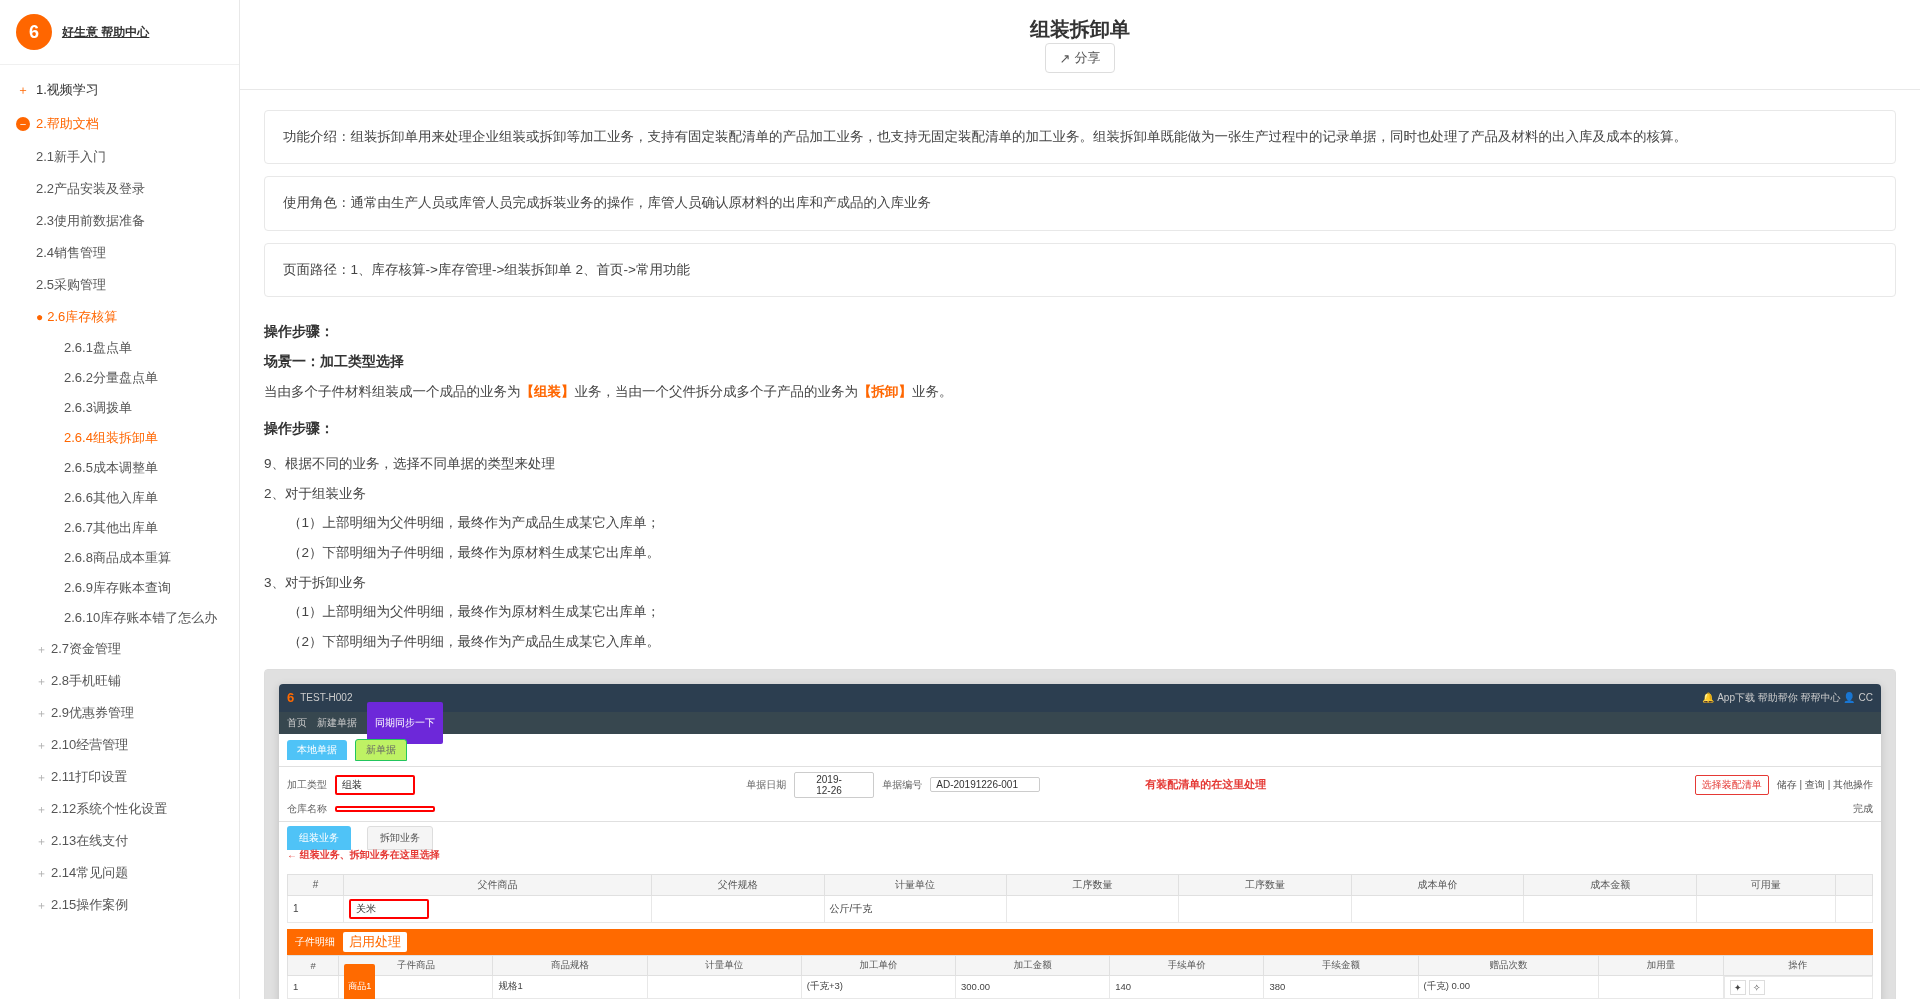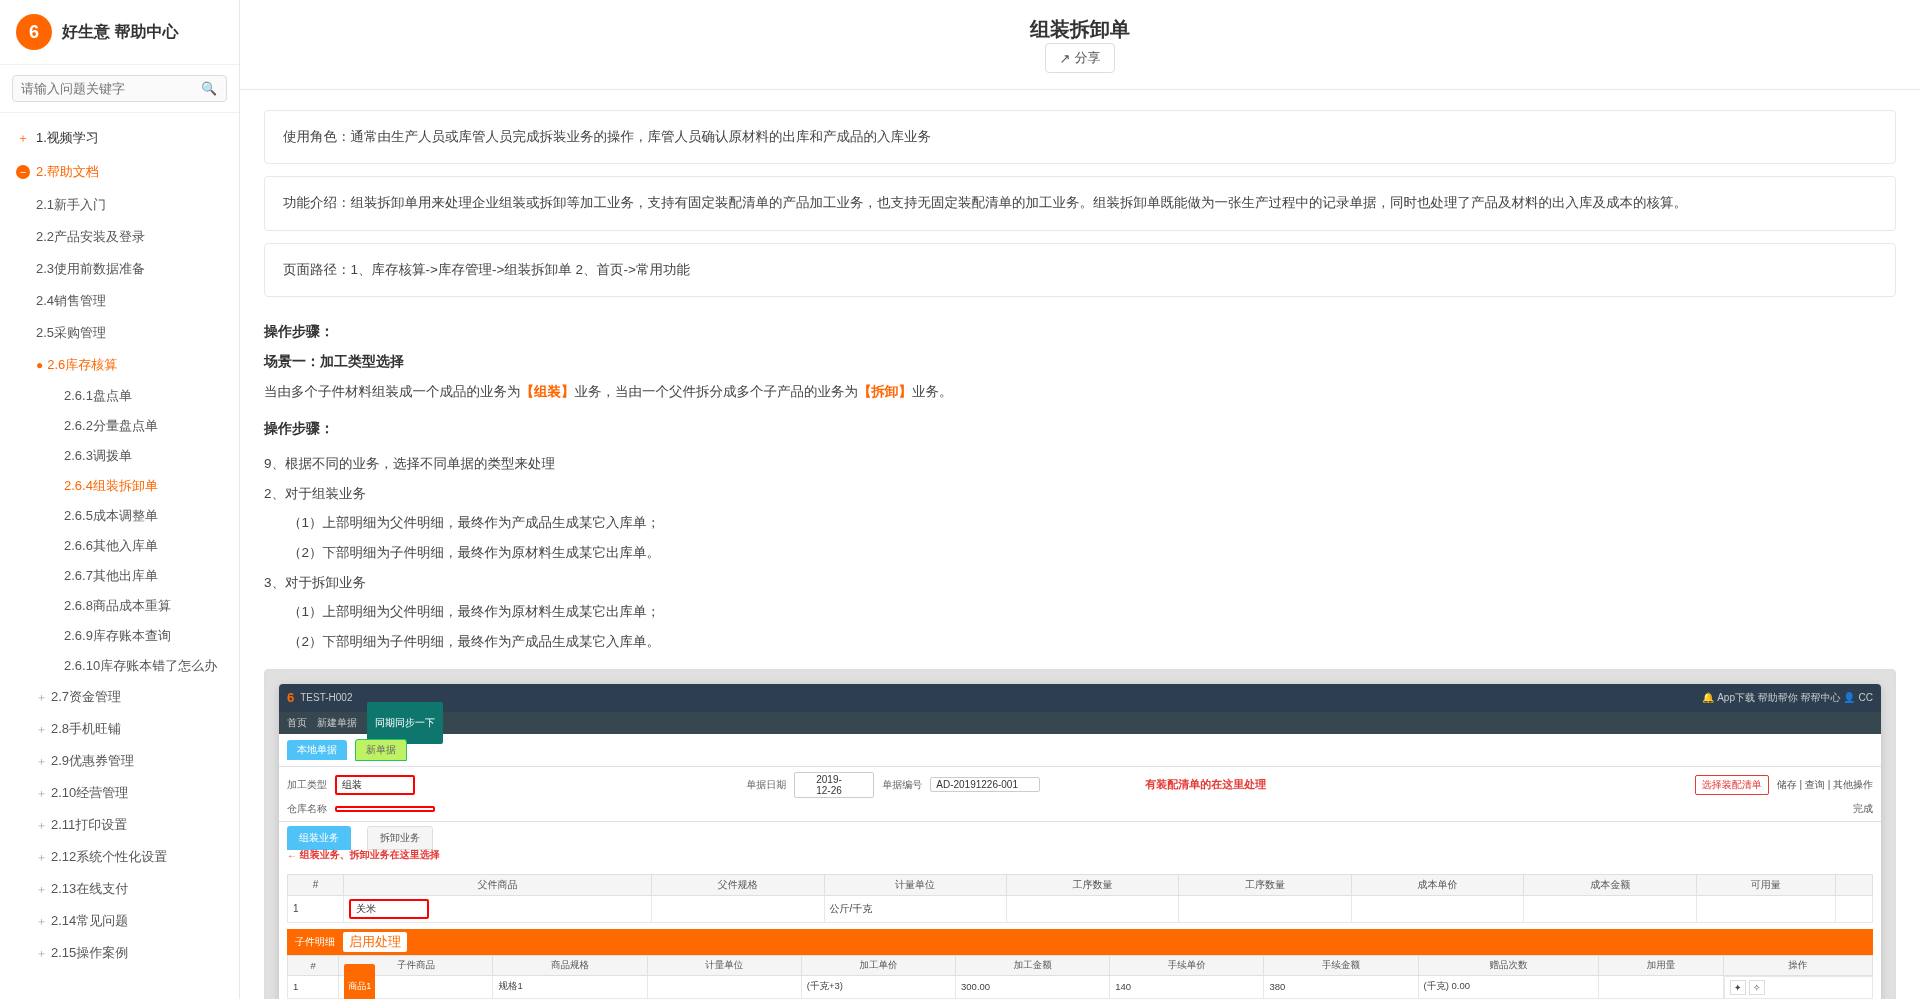--- a/index.html
+++ b/index.html
@@ -33,23 +33,24 @@
       align-items: center;
       justify-content: center;
       color: #fff;
       font-weight: bold;
       font-size: 18px;
       margin-right: 10px;
       flex-shrink: 0;
     }
 
     #logo-text {
-      font-size: 16px;
+      font-size: 12px;
       font-weight: bold;
       color: #333;
+      text-decoration: underline;
     }
 
     #search-area {
       padding: 10px 12px;
       border-bottom: 1px solid #f0f0f0;
     }
 
     #search-input-wrapper {
       display: flex;
       align-items: center;
@@ -266,21 +267,21 @@
       padding: 0 8px;
       gap: 10px;
     }
 
     .mock-nav-item {
       color: #ccc;
       font-size: 10px;
     }
 
     .mock-orange-btn {
-      background: #0f766e;
+      background: #6d28d9;
       color: #fff;
       padding: 14px 8px;
       border-radius: 2px;
       font-size: 10px;
     }
 
     .mock-toolbar {
       background: #fff;
       border-bottom: 1px solid #e0e0e0;
       padding: 5px 8px;
@@ -373,26 +374,20 @@
 <body>
 
 <div id="sidebar">
   <div id="logo-area">
     <div id="logo-icon">
       <span>6</span>
     </div>
     <span id="logo-text">好生意 帮助中心</span>
   </div>
 
-  <div id="search-area">
-    <div id="search-input-wrapper">
-      <input id="search-input" type="text" placeholder="请输入问题关键字" style="">
-      <span id="search-icon-btn">🔍</span>
-    </div>
-  </div>
 
   <div id="nav-tree">
 
     <div class="nav-item-top">
       <span class="plus-icon">＋</span>
       <span>1.视频学习</span>
     </div>
 
     <div class="nav-item-top active">
       <span class="plus-icon" style="background:#f60;border-radius:50%;color:#fff;width:14px;height:14px;display:inline-flex;align-items:center;justify-content:center;">－</span>
@@ -456,25 +451,25 @@
     <h1 id="page-title">组装拆卸单</h1>
     <button id="share-btn">
       <span>↗</span>
       <span>分享</span>
     </button>
   </div>
 
   <div id="content-area">
 
     <div class="content-section">
+      <span>功能介绍：组装拆卸单用来处理企业组装或拆卸等加工业务，支持有固定装配清单的产品加工业务，也支持无固定装配清单的加工业务。组装拆卸单既能做为一张生产过程中的记录单据，同时也处理了产品及材料的出入库及成本的核算。</span>
+    </div>
+
+    <div class="content-section">
       <span>使用角色：通常由生产人员或库管人员完成拆装业务的操作，库管人员确认原材料的出库和产成品的入库业务</span>
-    </div>
-
-    <div class="content-section">
-      <span>功能介绍：组装拆卸单用来处理企业组装或拆卸等加工业务，支持有固定装配清单的产品加工业务，也支持无固定装配清单的加工业务。组装拆卸单既能做为一张生产过程中的记录单据，同时也处理了产品及材料的出入库及成本的核算。</span>
     </div>
 
     <div class="content-section">
       <span>页面路径：1、库存核算-&gt;库存管理-&gt;组装拆卸单 2、首页-&gt;常用功能</span>
     </div>
 
     <div style="padding: 14px 0 0 0;">
       <div class="ops-heading">操作步骤：</div>
 
       <div class="scenario-heading">

